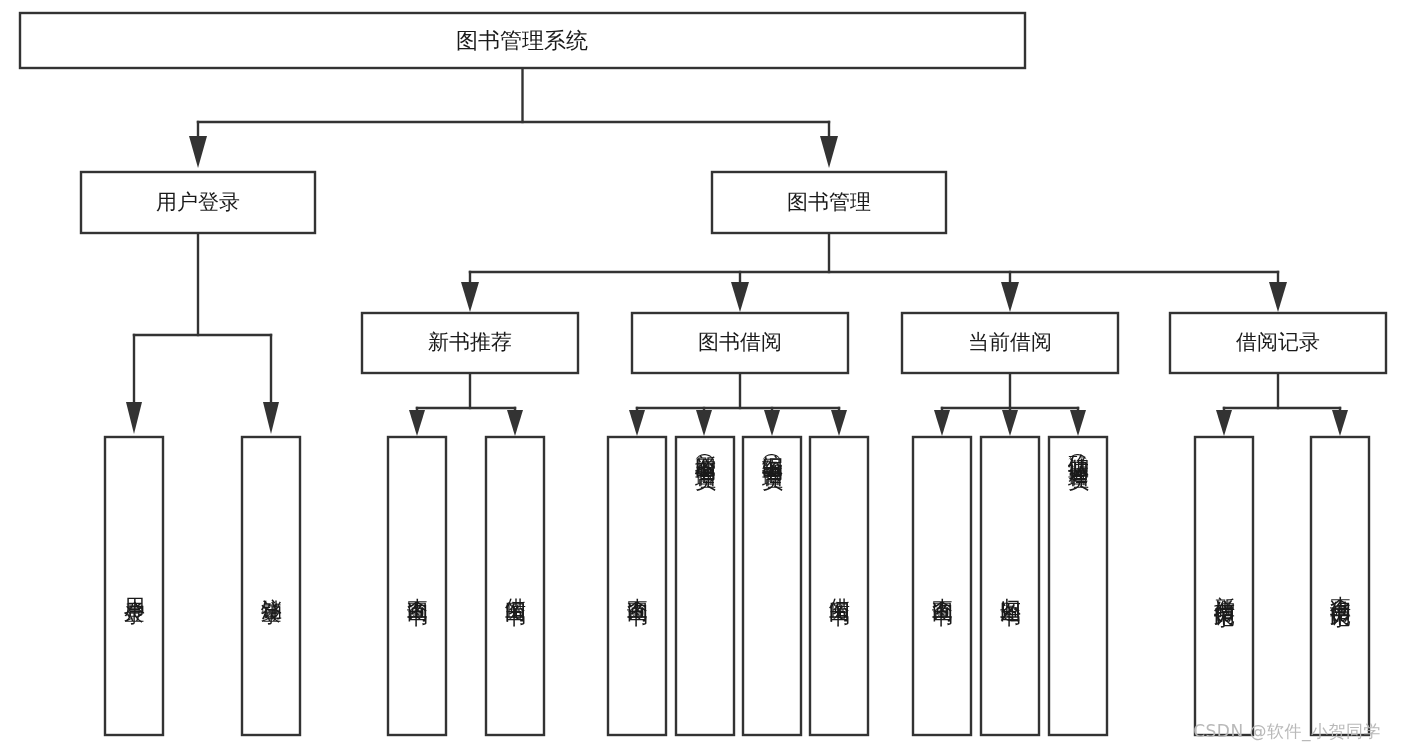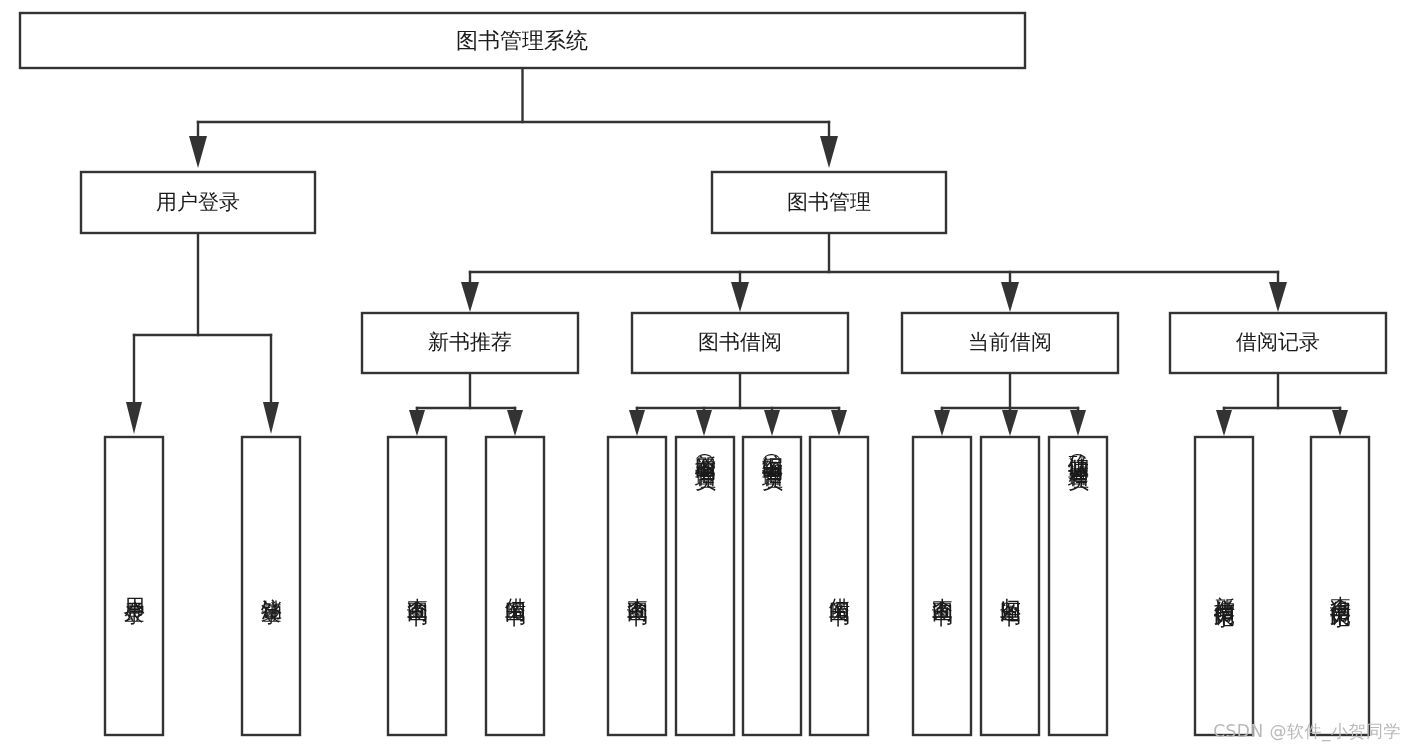--- a/index.html
+++ b/index.html
@@ -69,21 +69,21 @@
     font-family: "DejaVu Sans", "Liberation Sans", sans-serif;
     font-size: 21px;
     line-height: 1.18;
     letter-spacing: 2.5px;
     color: #1a1a1a;
     white-space: nowrap;
     text-align: center;
   }
   #watermark {
     position: absolute;
-    right: 4px;
+    right: 24px;
     bottom: 4px;
     font-family: "DejaVu Sans", "Liberation Sans", sans-serif;
     font-size: 17px;
     color: #b9b9b9;
     white-space: nowrap;
     letter-spacing: 0.5px;
   }
 </style>
 </head>
 <body>

